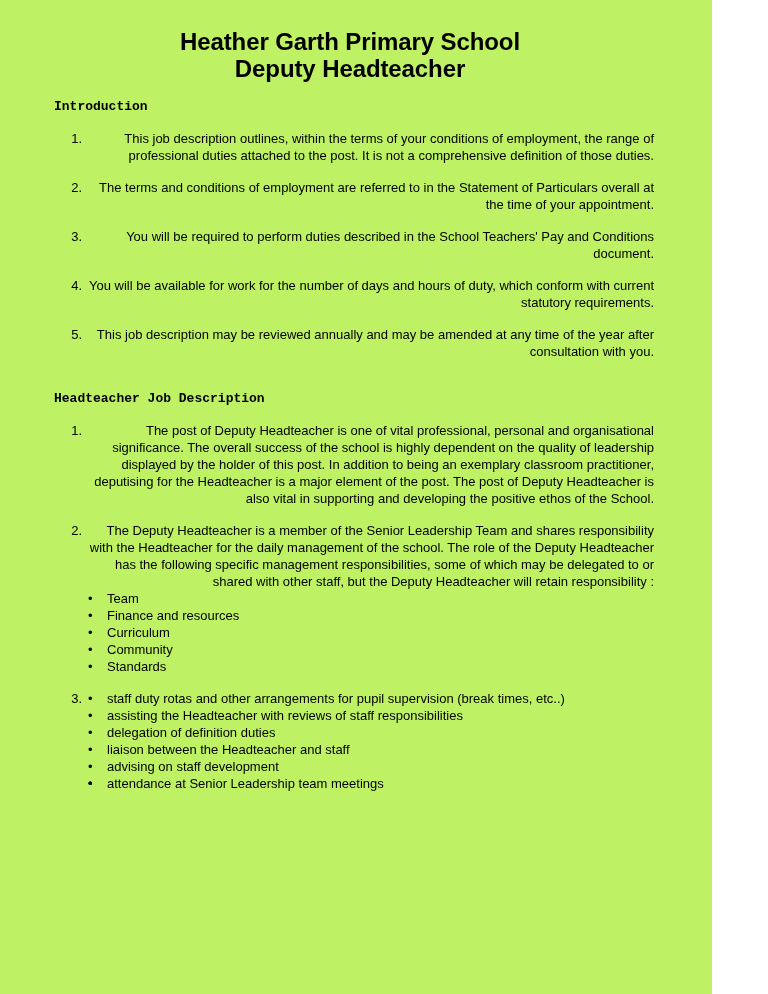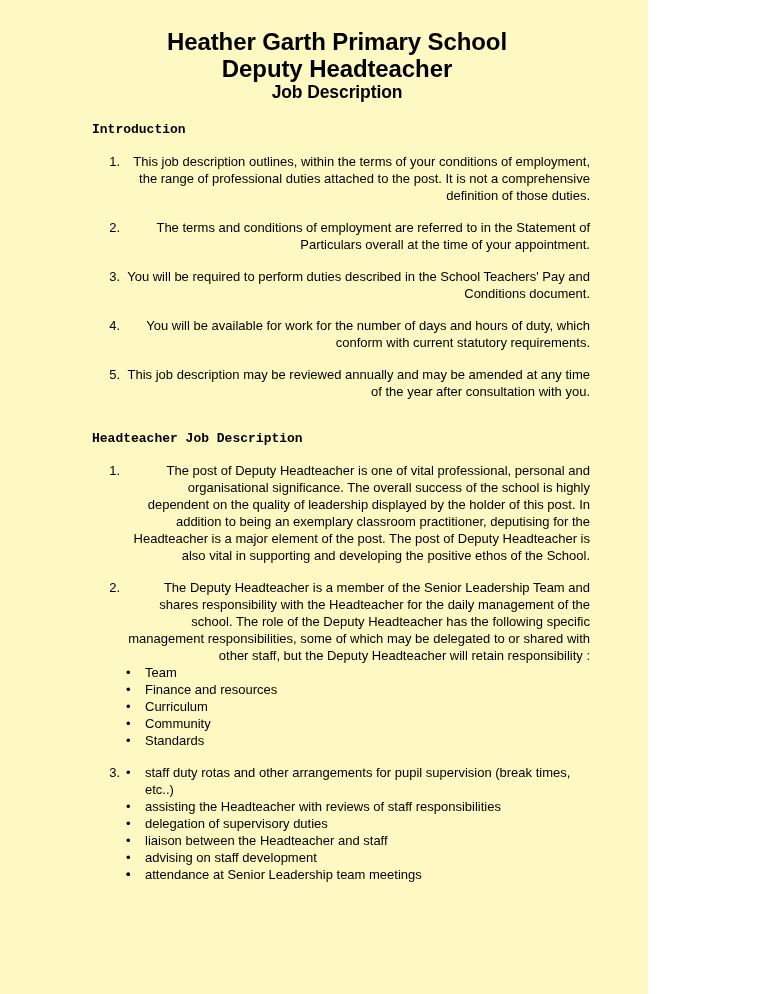--- a/index.html
+++ b/index.html
@@ -10,25 +10,25 @@
   }
   body {
     width: 768px;
     height: 994px;
     font-family: "Liberation Sans", sans-serif;
     color: #000000;
     -webkit-font-smoothing: antialiased;
   }
   .page {
     position: relative;
-    width: 648px;
+    width: 712px;
     height: 994px;
-    background: #fef9c3;
+    background: #bef264;
     box-sizing: border-box;
-    padding: 28px 58px 0 84px;
+    padding: 28px 58px 0 46px;
   }
 
   
   .title-block {
     text-align: center;
     margin: 0 0 0 0;
   }
   .title-line-1 {
     font-size: 24px;
     font-weight: bold;
@@ -123,21 +123,20 @@
   }
 </style>
 </head>
 <body>
 
 <div class="page">
 
   <div class="title-block">
     <div class="title-line-1">Heather Garth Primary School</div>
     <div class="title-line-2">Deputy Headteacher</div>
-    <div class="title-line-3">Job Description</div>
   </div>
 
   <div>
     <div class="section-heading heading-intro">Introduction</div>
 
     <ol class="num-list">
       <li>
         <span class="num">1.</span>
         <span class="li-text">This job description outlines, within the terms of your conditions of employment, the range of professional duties attached to the post. It is not a comprehensive definition of those duties.</span>
       </li>
@@ -205,21 +204,21 @@
           <li>
             <span class="bullet">•</span>
             <span>staff duty rotas and other arrangements for pupil supervision (break times, etc..)</span>
           </li>
           <li>
             <span class="bullet">•</span>
             <span>assisting the Headteacher with reviews of staff responsibilities</span>
           </li>
           <li>
             <span class="bullet">•</span>
-            <span>delegation of supervisory duties</span>
+            <span>delegation of definition duties</span>
           </li>
           <li>
             <span class="bullet">•</span>
             <span>liaison between the Headteacher and staff</span>
           </li>
           <li>
             <span class="bullet">•</span>
             <span>advising on staff development</span>
           </li>
           <li>

